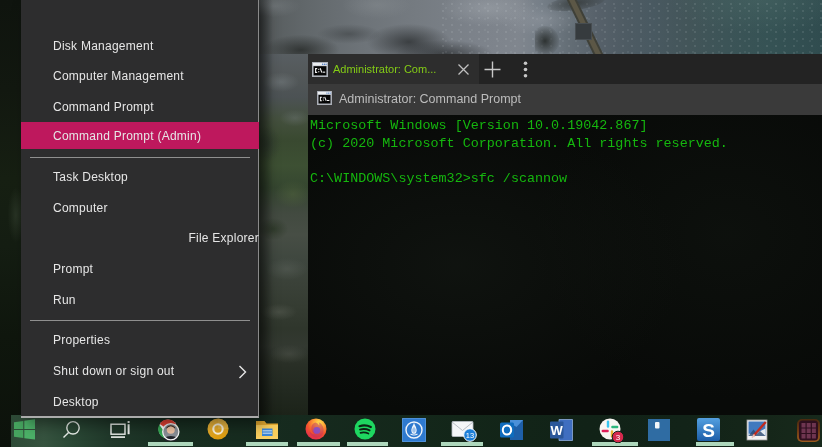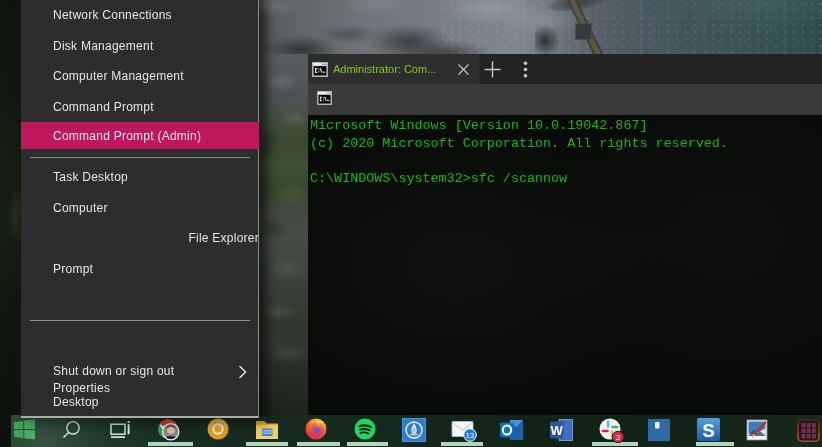--- a/index.html
+++ b/index.html
@@ -144,41 +144,42 @@
       <circle cx="10.6" cy="2.2" r="0.7" fill="#4a78c2"></circle>
       <circle cx="12.4" cy="2.2" r="0.7" fill="#4a78c2"></circle>
       <circle cx="14.1" cy="2.2" r="0.7" fill="#4a78c2"></circle>
       <rect x="1.6" y="4.2" width="12.8" height="9.2" fill="#060606"></rect>
       <path d="M5.2 6.6 H3.6 V10.4 H5.2" stroke="#f2f2f2" stroke-width="1.1" fill="none"></path>
       <rect x="6.2" y="6.8" width="1.1" height="1.1" fill="#f2f2f2"></rect>
       <rect x="6.2" y="9.2" width="1.1" height="1.1" fill="#f2f2f2"></rect>
       <path d="M8.2 6.3 L9.8 10.5" stroke="#f2f2f2" stroke-width="1.1"></path>
       <rect x="10.6" y="9.6" width="2.6" height="1.1" fill="#f2f2f2"></rect>
     </svg>
+    <div id="chtext">Administrator: Command Prompt</div>
   </div>
   <div class="abs" id="console">
     <div id="contxt">Microsoft Windows [Version 10.0.19042.867]
 (c) 2020 Microsoft Corporation. All rights reserved.
 
 C:\WINDOWS\system32&gt;sfc /scannow</div>
   </div>
 
   <div class="abs" id="menu">
-    <div class="mi" style="top:0px;">Network Connections</div>
     <div class="mi" style="top:61px;">Computer Management</div>
     <div class="mi" style="top:31px;">Disk Management</div>
     <div class="mi" style="top:92px;">Command Prompt</div>
     <div class="mi hl" style="top:122px; height:27px; line-height:29px;">Command Prompt (Admin)</div>
     <div class="sep" style="top:157px;"></div>
     <div class="mi" style="top:162px;">Task Desktop</div>
     <div class="mi" style="top:193px;">Computer</div>
     <div class="mi" style="top:223px;text-align:right;">File Explorer</div>
     <div class="mi" style="top:254px;">Prompt</div>
+    <div class="mi" style="top:285px;">Run</div>
     <div class="sep" style="top:320px;"></div>
-    <div class="mi" style="top:325px;margin-top:48px;">Properties</div>
+    <div class="mi" style="top:325px;">Properties</div>
     <div class="mi" style="top:356px;">Shut down or sign out
       <svg class="arrow" style="top:9px;" width="9" height="14" viewBox="0 0 9 14">
         <path d="M1.5 1 L7.5 7 L1.5 13" stroke="#e6e6e6" stroke-width="1.4" fill="none"></path>
       </svg>
     </div>
     <div class="mi" style="top:387px;">Desktop</div>
   </div>
 
   <div class="abs" id="taskbar">
 

